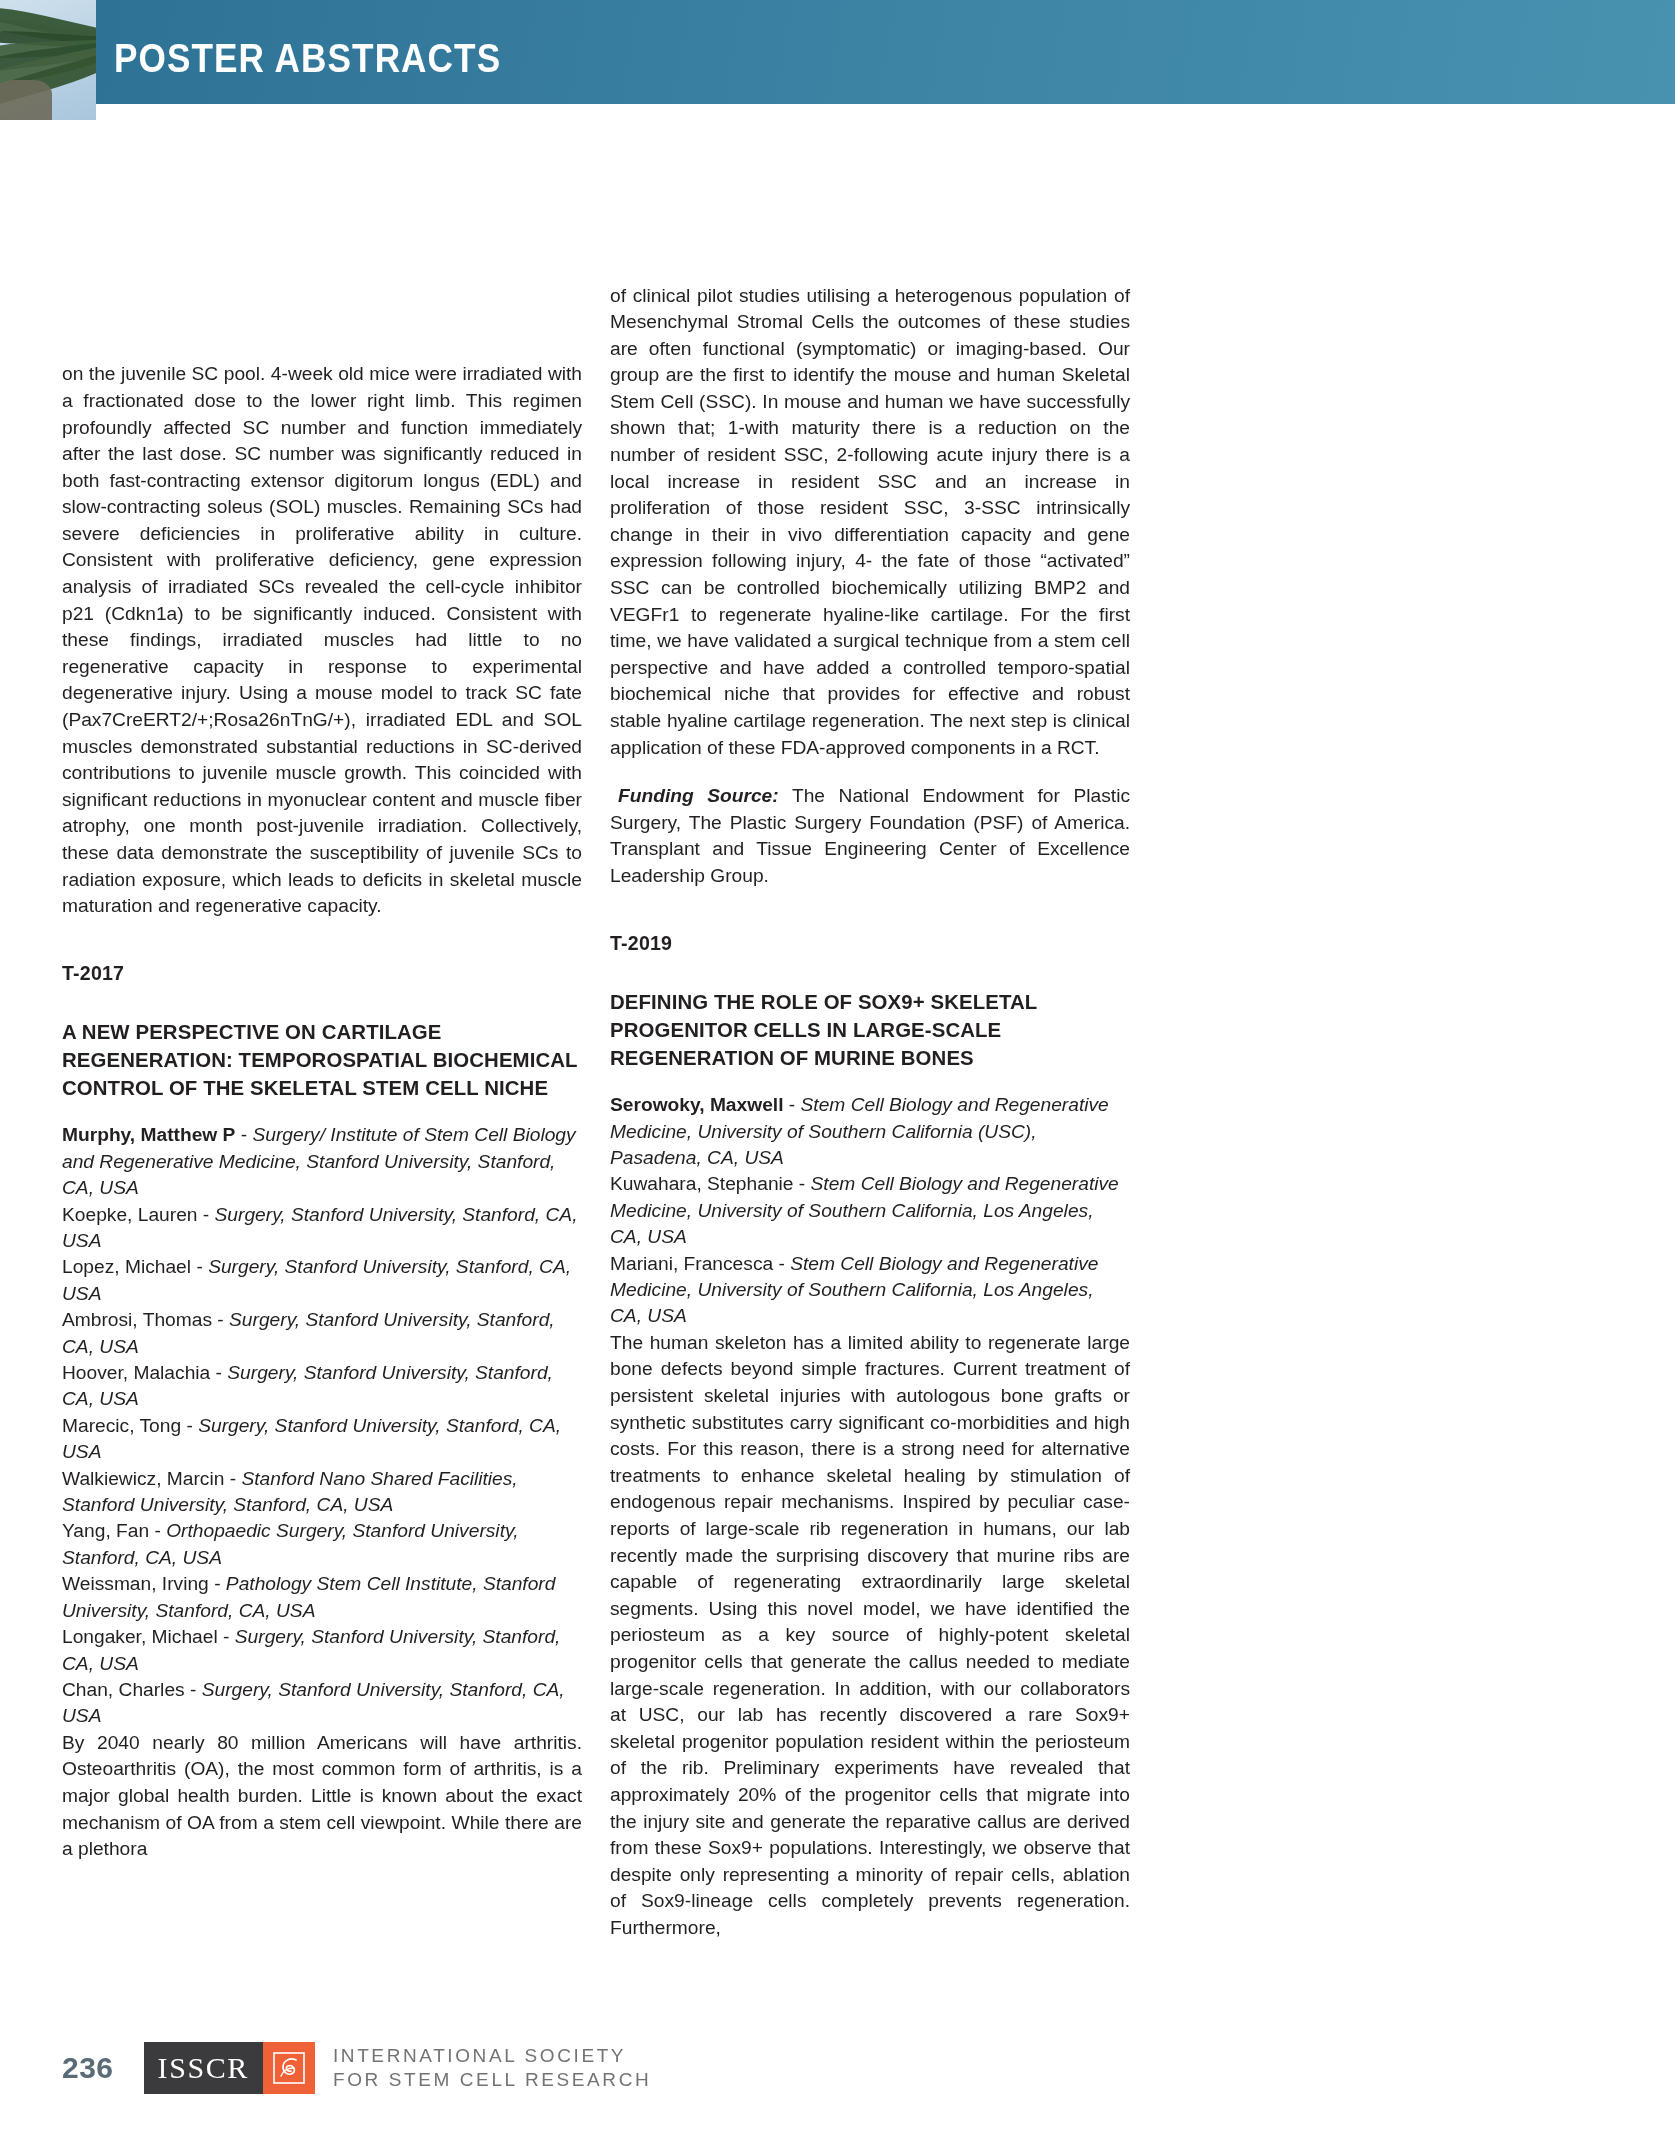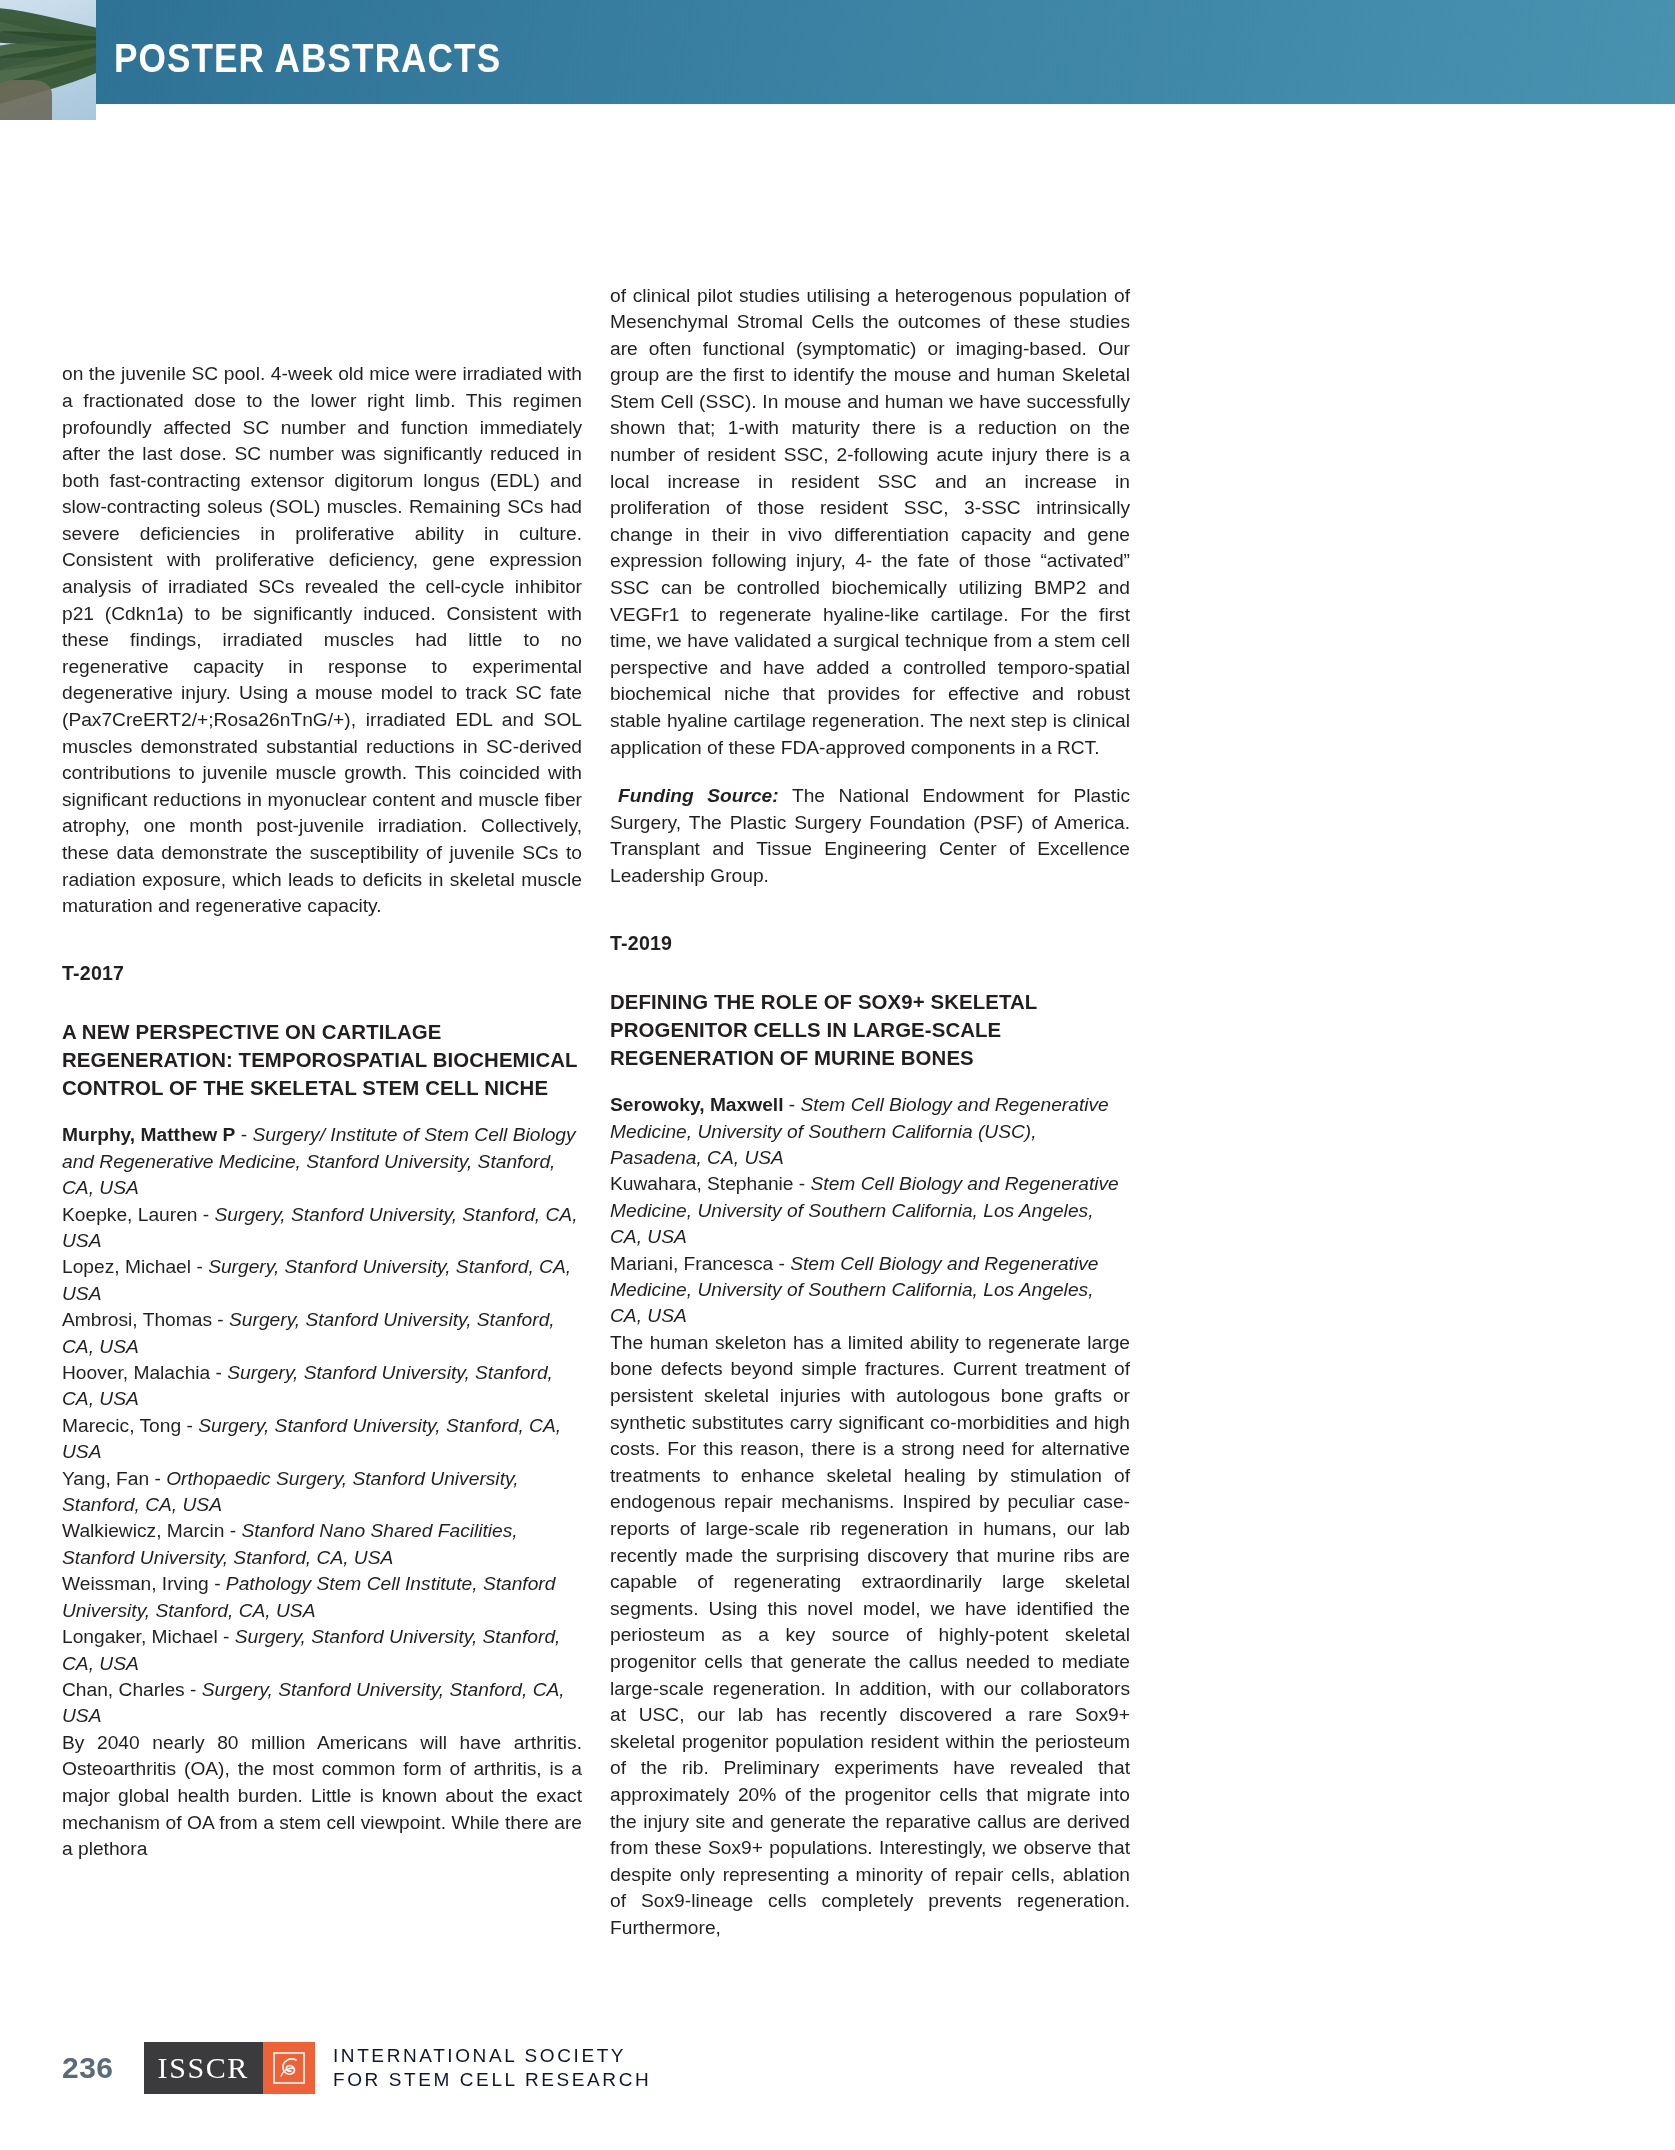--- a/index.html
+++ b/index.html
@@ -164,21 +164,21 @@
     background: #ef6136;
     width: 52px;
     display: flex; align-items: center; justify-content: center;
   }
   .logo-text {
     margin-left: 18px;
     display: flex; flex-direction: column; justify-content: center;
     font-size: 19px;
     letter-spacing: 2.6px;
     line-height: 24px;
-    color: #0f172a;
+    color: #737373;
     font-weight: 400;
   }
 </style>
 </head>
 <body>
 
 <div id="header-banner">
   <div class="banner-photo">
     <div class="sky"></div>
     <div class="frond f1"></div>
@@ -204,22 +204,22 @@
 
     <p class="abstract-title">A NEW PERSPECTIVE ON CARTILAGE REGENERATION: TEMPOROSPATIAL BIOCHEMICAL CONTROL OF THE SKELETAL STEM CELL NICHE</p>
 
     <div class="author-list">
         <span class="author-line"><span class="author-name first">Murphy, Matthew P</span><span class="sep"> - </span><span class="author-affil">Surgery/ Institute of Stem Cell Biology and Regenerative Medicine, Stanford University, Stanford, CA, USA</span></span>
         <span class="author-line"><span class="author-name">Koepke, Lauren</span><span class="sep"> - </span><span class="author-affil">Surgery, Stanford University, Stanford, CA, USA</span></span>
         <span class="author-line"><span class="author-name">Lopez, Michael</span><span class="sep"> - </span><span class="author-affil">Surgery, Stanford University, Stanford, CA, USA</span></span>
         <span class="author-line"><span class="author-name">Ambrosi, Thomas</span><span class="sep"> - </span><span class="author-affil">Surgery, Stanford University, Stanford, CA, USA</span></span>
         <span class="author-line"><span class="author-name">Hoover, Malachia</span><span class="sep"> - </span><span class="author-affil">Surgery, Stanford University, Stanford, CA, USA</span></span>
         <span class="author-line"><span class="author-name">Marecic, Tong</span><span class="sep"> - </span><span class="author-affil">Surgery, Stanford University, Stanford, CA, USA</span></span>
+        <span class="author-line"><span class="author-name">Walkiewicz, Marcin</span><span class="sep"> - </span><span class="author-affil">Stanford Nano Shared Facilities, Stanford University, Stanford, CA, USA</span></span>
         <span class="author-line"><span class="author-name">Yang, Fan</span><span class="sep"> - </span><span class="author-affil">Orthopaedic Surgery, Stanford University, Stanford, CA, USA</span></span>
-        <span class="author-line"><span class="author-name">Walkiewicz, Marcin</span><span class="sep"> - </span><span class="author-affil">Stanford Nano Shared Facilities, Stanford University, Stanford, CA, USA</span></span>
         <span class="author-line"><span class="author-name">Weissman, Irving</span><span class="sep"> - </span><span class="author-affil">Pathology Stem Cell Institute, Stanford University, Stanford, CA, USA</span></span>
         <span class="author-line"><span class="author-name">Longaker, Michael</span><span class="sep"> - </span><span class="author-affil">Surgery, Stanford University, Stanford, CA, USA</span></span>
         <span class="author-line"><span class="author-name">Chan, Charles</span><span class="sep"> - </span><span class="author-affil">Surgery, Stanford University, Stanford, CA, USA</span></span>
       </div>
 
     <p class="body-para para-gap">By 2040 nearly 80 million Americans will have arthritis. Osteoarthritis (OA), the most common form of arthritis, is a major global health burden. Little is known about the exact mechanism of OA from a stem cell viewpoint. While there are a plethora</p>
   </div>
 
   <div class="column col-right">
 

